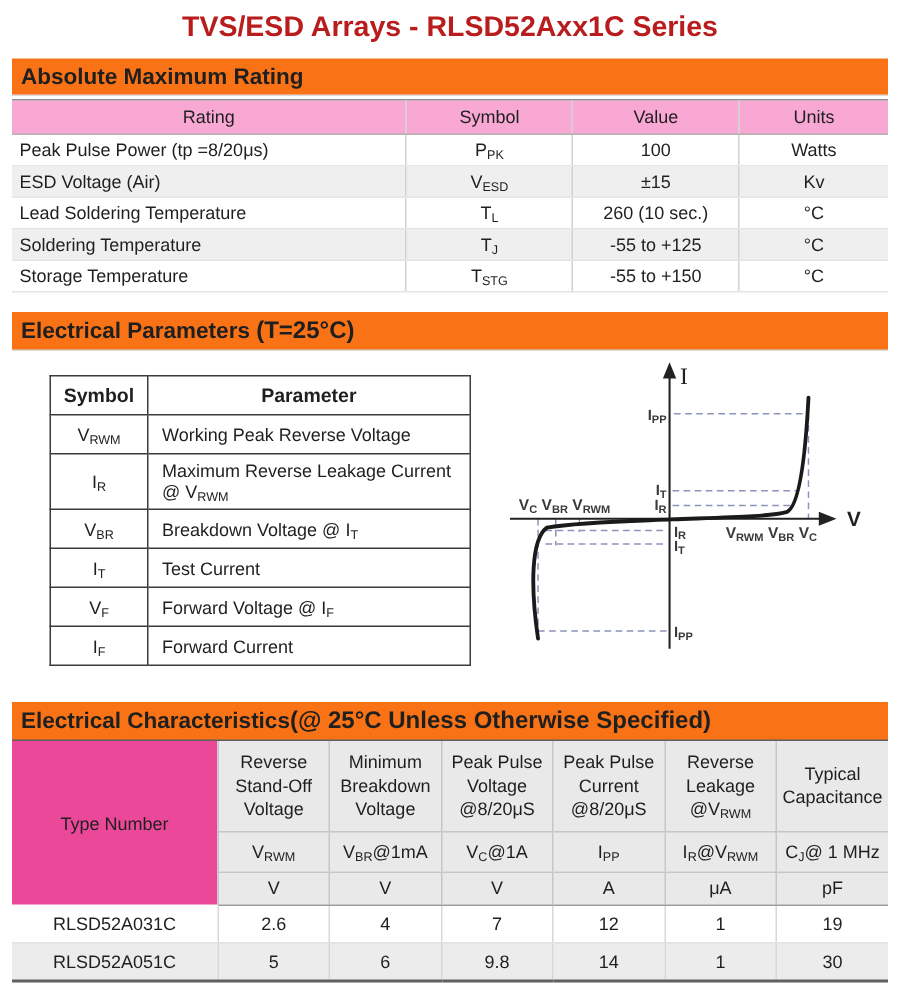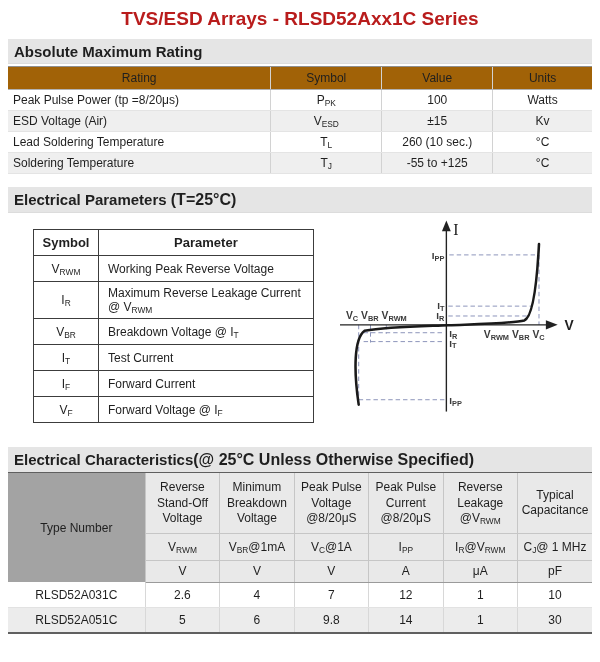--- a/index.html
+++ b/index.html
@@ -1,30 +1,30 @@
 <!DOCTYPE html>
 <html><head>
 <meta charset="utf-8">
 <style>
   html,body{margin:0;padding:0;background:#fff;}
   body{width:600px;height:662px;font-family:"Liberation Sans","DejaVu Sans",sans-serif;color:#1f1f1f;overflow:hidden;}
   .wrap{padding:4px 8px 0 8px;}
 
   .page-title{text-align:center;color:#b91c1c;font-size:19px;font-weight:bold;padding:4px 0 9px 0;}
 
-  .section-bar{background:#e5e5e5;font-weight:bold;font-size:15px;padding:4px 6px 3px 6px;border-bottom:1px solid #dcdcdc;}
+  .section-bar{background:#f97316;font-weight:bold;font-size:15px;padding:4px 6px 3px 6px;border-bottom:1px solid #dcdcdc;}
   .section-bar .note{font-size:16px;}
   .bar3{border-bottom:1px solid #5f5f5f;}
 
   sub{font-size:0.70em;line-height:0;vertical-align:baseline;position:relative;top:2px;}
 
   
   table{border-collapse:collapse;}
   .t1{width:100%;font-size:12px;margin-top:2px;}
-  .t1 thead tr{background:#a16207;}
+  .t1 thead tr{background:#f9a8d4;}
   .t1 thead th{font-weight:normal;text-align:center;padding:4px 4px;border-top:1px solid #8f8f8f;border-bottom:1px solid #b2b2b2;}
   .t1 th + th, .t1 td + td{border-left:1px solid #d2d2d2;}
   .t1 tbody td{text-align:center;padding:2px 4px;height:16px;border-bottom:1px solid #e4e4e4;}
   .t1 tbody td.c-rating{text-align:left;padding-left:5px;}
   .t1 tbody tr:nth-child(even){background:#efefef;}
 
   
   .sec2{display:flex;align-items:flex-start;padding:4px 0 0 25px;}
   .t2{width:285px;font-size:12px;margin-top:12px;border:1px solid #3c3c3c;}
   .t2 th,.t2 td{border:1px solid #3c3c3c;}
@@ -37,21 +37,21 @@
   .ilab{font-size:10px;font-weight:bold;fill:#3a3a3a;}
   .vlab{font-size:10.5px;font-weight:bold;fill:#3a3a3a;}
   .axlab-i{font-family:"Liberation Serif","DejaVu Serif",serif;font-size:16px;fill:#222;}
   .axlab-v{font-size:14px;font-weight:bold;fill:#222;}
 
   
   .t3{width:100%;font-size:12px;}
   .t3 td{text-align:center;vertical-align:middle;}
   .t3 .hd{background:#e9e9e9;}
   .t3 .hd + .hd{border-left:1px solid #c6c6c6;}
-  .t3 .type-col{background:#a3a3a3;border-right:1px solid #c6c6c6;}
+  .t3 .type-col{background:#ec4899;border-right:1px solid #c6c6c6;}
   .t3 .desc-row .hd{padding:7px 2px 6px 2px;border-bottom:1px solid #c6c6c6;line-height:1.3;}
   .t3 .sym-row .hd{height:24px;border-bottom:1px solid #c6c6c6;}
   .t3 .unit-row .hd{height:19px;border-bottom:1px solid #9a9a9a;}
   .t3 tbody.data td{height:22px;border-bottom:1px solid #e2e2e2;}
   .t3 tbody.data td + td{border-left:1px solid #d8d8d8;}
   .t3 tbody.data tr:nth-child(even){background:#ececec;}
   .t3 tbody.data tr:last-child td{border-bottom:2px solid #606060;}
   .pre-line{white-space:pre-line;}
 
   .gap1{height:13px;} .gap2{height:24px;}
@@ -98,20 +98,26 @@
         <td><span>T</span><sub>L</sub></td>
         <td>260 (10 sec.)</td>
         <td>°C</td>
       </tr>
       <tr>
         <td class="c-rating">Soldering Temperature</td>
         <td><span>T</span><sub>J</sub></td>
         <td>-55 to +125</td>
         <td>°C</td>
       </tr>
+      <tr>
+        <td class="c-rating">Storage Temperature</td>
+        <td><span>T</span><sub>STG</sub></td>
+        <td>-55 to +150</td>
+        <td>°C</td>
+      </tr>
     </tbody>
   </table>
 
   <div class="gap1"></div>
 
   <div class="section-bar">
     <span>Electrical Parameters</span> <span class="note">(T=25°C)</span>
   </div>
 
   <div class="sec2">
@@ -133,26 +139,26 @@
         </tr>
         <tr>
           <td class="c-sym"><span>V</span><sub>BR</sub></td>
           <td class="c-par"><span>Breakdown Voltage @ I</span><sub>T</sub></td>
         </tr>
         <tr>
           <td class="c-sym"><span>I</span><sub>T</sub></td>
           <td class="c-par"><span>Test Current</span><sub></sub></td>
         </tr>
         <tr>
+          <td class="c-sym"><span>V</span><sub>F</sub></td>
+          <td class="c-par"><span>Forward Voltage @ I</span><sub>F</sub></td>
+        </tr>
+        <tr>
           <td class="c-sym"><span>I</span><sub>F</sub></td>
           <td class="c-par"><span>Forward Current</span><sub></sub></td>
-        </tr>
-        <tr>
-          <td class="c-sym"><span>V</span><sub>F</sub></td>
-          <td class="c-par"><span>Forward Voltage @ I</span><sub>F</sub></td>
         </tr>
       </tbody>
     </table>
 
     <svg class="diagram" width="258" height="196" viewBox="0 0 258 196">
 
       <g stroke="#8b93ba" stroke-width="1" stroke-dasharray="4.5,3" fill="none">
         <line x1="113" y1="37" x2="204" y2="37"></line>
         <line x1="204" y1="37" x2="204" y2="108"></line>
         <line x1="112" y1="89" x2="197" y2="89"></line>
@@ -245,21 +251,21 @@
       </tr>
     </tbody>
     <tbody class="data">
       <tr>
         <td>RLSD52A031C</td>
         <td>2.6</td>
         <td>4</td>
         <td>7</td>
         <td>12</td>
         <td>1</td>
-        <td>10</td>
+        <td>19</td>
       </tr>
       <tr>
         <td>RLSD52A051C</td>
         <td>5</td>
         <td>6</td>
         <td>9.8</td>
         <td>14</td>
         <td>1</td>
         <td>30</td>
       </tr>

